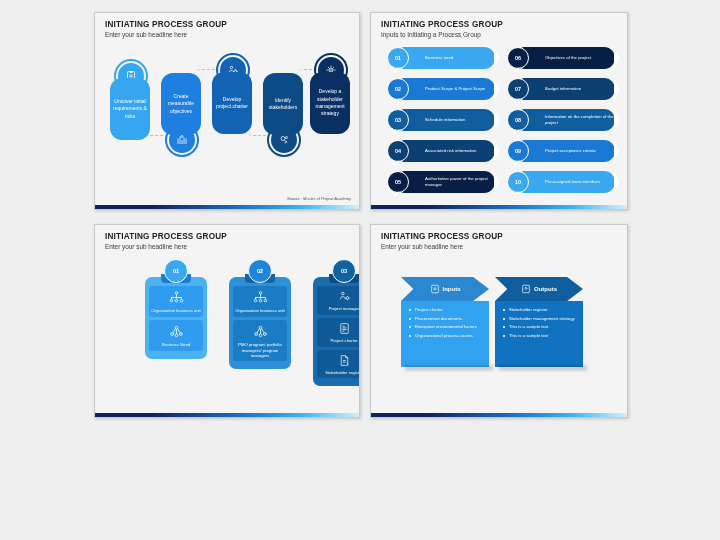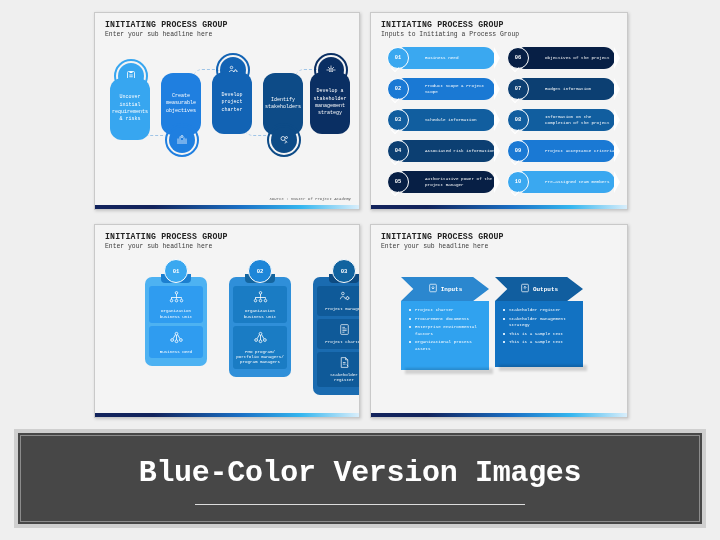--- a/index.html
+++ b/index.html
@@ -2,21 +2,21 @@
 <html><head>
 <meta charset="utf-8">
 <style>
   html,body{margin:0;padding:0;}
   body{
     width:720px;height:540px;
     background:#efefef;
     font-family:"Liberation Sans", sans-serif;
     overflow:hidden;
   }
-  .stage{position:relative;width:720px;height:520px;font-family:Liberation Mono, monospace;}
+  .stage{position:relative;width:720px;height:520px;}
 
   
   .panel{
     position:absolute;
     background:#f2f2f2;
     border:1px solid #c9c9c9;
     box-shadow:1px 1px 3px rgba(0,0,0,.18);
     overflow:hidden;
   }
   .panel .sheet{
@@ -426,19 +426,14 @@
             <li>This is a sample text</li>
             <li>This is a sample text</li>
           </ul>
         </div>
       </div>
 
     </div>
     <div class="btmbar"></div>
   </div>
 
-  <div class="banner">
-    <div class="bannerinner"></div>
-    <div class="bannertext">Blue-Color Version Images</div>
-    <div class="bannerrule"></div>
-  </div>
 
 </div>
 
 </body></html>

